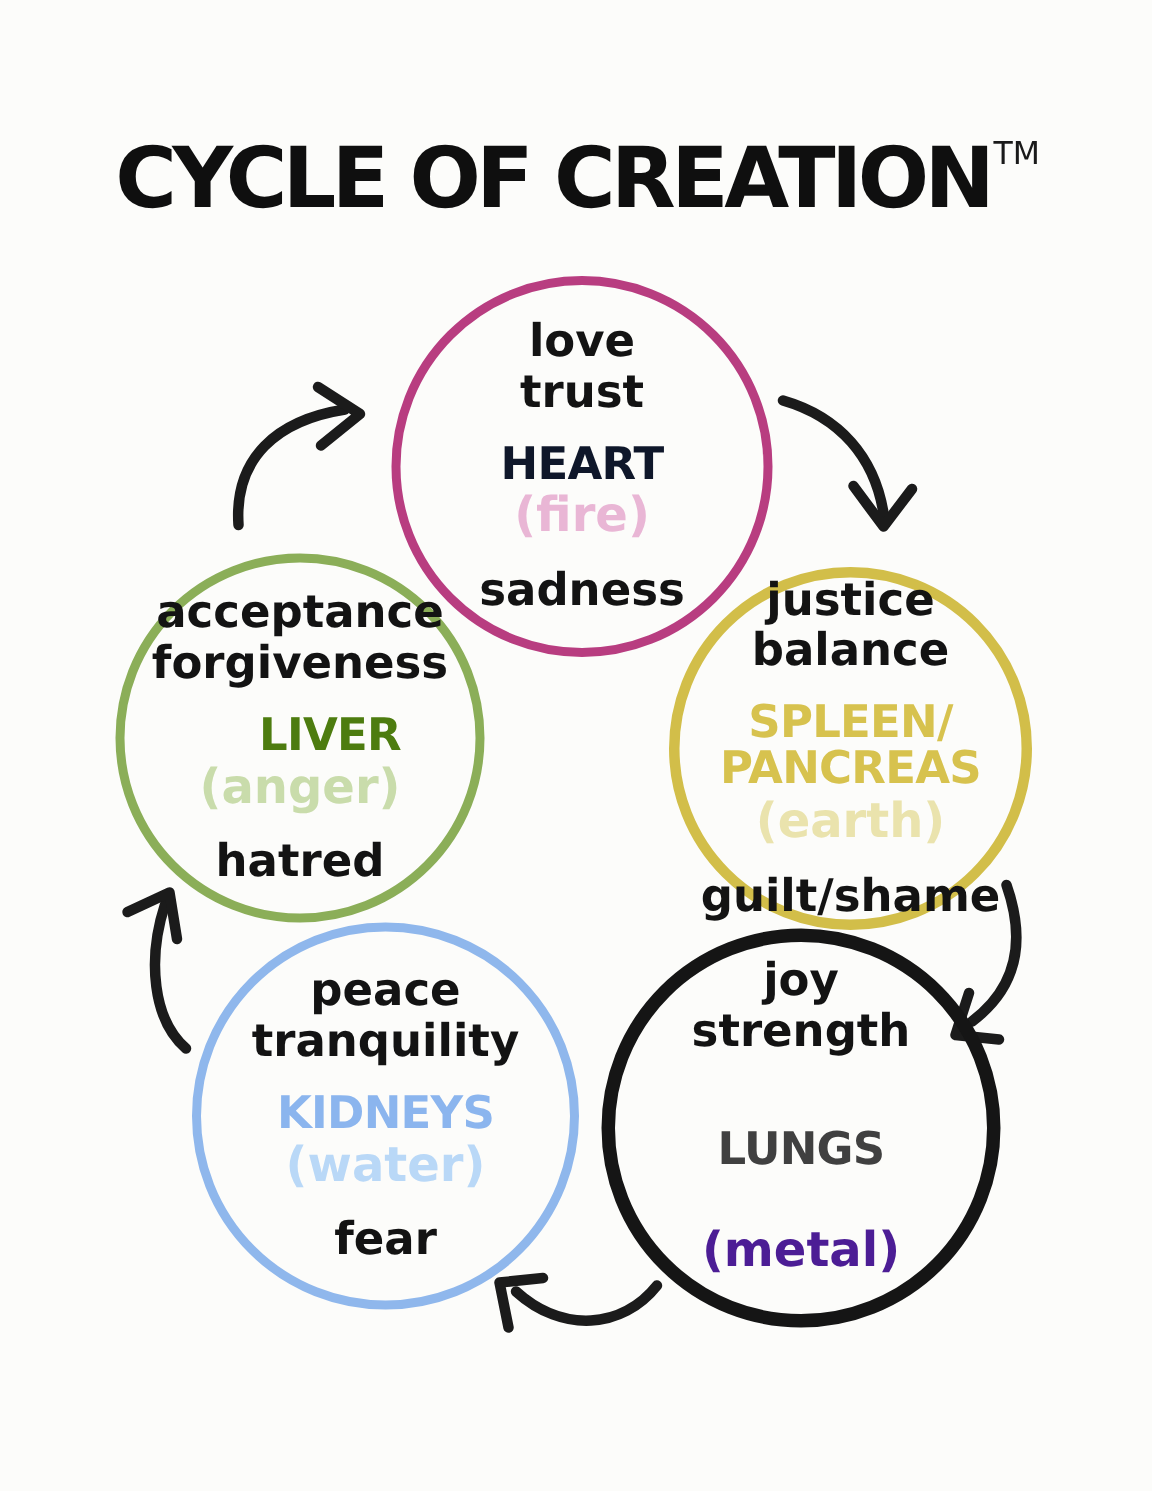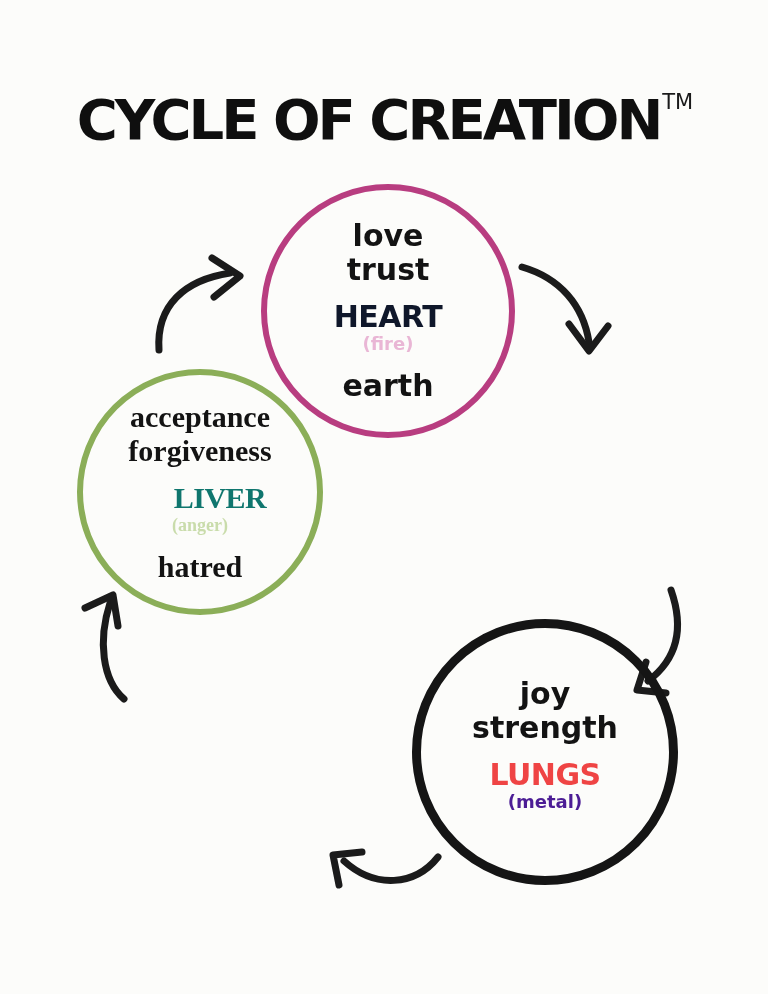--- a/index.html
+++ b/index.html
@@ -31,25 +31,25 @@
     position:absolute;border-radius:50%;
     display:flex;flex-direction:column;align-items:center;justify-content:center;
     text-align:center;background:transparent;
     color:#131313;font-weight:bold;line-height:1.12;
     box-sizing:border-box;
   }
   .node-heart  {left:261px;top:184px;width:254px;height:254px;border:6px solid;}
   .node-liver  {left:77px; top:369px;width:246px;height:246px;border:6px solid;}
   .node-spleen {left:446px;top:378px;width:242px;height:242px;border:7px solid;}
   .node-kidneys{left:128px;top:615px;width:258px;height:258px;border:6px solid;}
-  .node-lungs  {left:412px;top:619px;width:266px;height:266px;border:9px solid;}
+  .node-lungs  {left:401px;top:619px;width:266px;height:266px;border:9px solid;gap:32px;}
   .virtues,.emotions{font-size:30px;white-space:pre-line;}
   .virtues{margin-bottom:15px;}
   .organ{font-size:30px;white-space:pre-line;line-height:1.05;letter-spacing:-0.5px;}
-  .element{font-size:18px;margin-top:1px;margin-bottom:15px;}
+  .element{font-size:32px;margin-top:1px;margin-bottom:15px;}
   
   .arrows{position:absolute;left:0;top:0;pointer-events:none;}
   .arrow{fill:none;stroke-width:7;stroke-linecap:round;stroke-linejoin:round;}
 </style>
 </head>
 <body>
 
 <div class="canvas">
 
   <div class="title-wrap">
@@ -77,33 +77,48 @@
       <path class="arrow" d="M 124,699 C 102,680 98,640 110,603" style="stroke: rgb(27, 27, 27);"></path>
       <path class="arrow" d="M 85,608 L 113,595 L 118,626" style="stroke: rgb(27, 27, 27);"></path>
     </g>
   </svg>
 
   <div class="node node-heart" style="border-color: rgb(184, 61, 128);">
     <div class="virtues">love
 trust</div>
     <div class="organ" style="color: #0f172a;">HEART</div>
     <div class="element" style="color: rgb(233, 182, 213);">(fire)</div>
-    <div class="emotions">earth</div>
+    <div class="emotions">sadness</div>
   </div>
 
-  <div class="node node-liver" style="border-color: rgb(139, 174, 88); font-family: Liberation Serif, serif;">
+  <div class="node node-liver" style="border-color: rgb(139, 174, 88);">
     <div class="virtues">acceptance
 forgiveness</div>
-    <div class="organ" style="color: #0f766e; margin-left: 40px;">LIVER</div>
+    <div class="organ" style="color: #4d7c0f; margin-left: 40px;">LIVER</div>
     <div class="element" style="color: rgb(201, 220, 171);">(anger)</div>
     <div class="emotions">hatred</div>
   </div>
 
+  <div class="node node-spleen" style="border-color: rgb(210, 190, 73);">
+    <div class="virtues">justice
+balance</div>
+    <div class="organ" style="color: rgb(215, 194, 78);">SPLEEN/
+PANCREAS</div>
+    <div class="element" style="color: rgb(234, 227, 173);">(earth)</div>
+    <div class="emotions">guilt/shame</div>
+  </div>
 
+  <div class="node node-kidneys" style="border-color: rgb(143, 183, 236);">
+    <div class="virtues">peace
+tranquility</div>
+    <div class="organ" style="color: rgb(139, 181, 238);">KIDNEYS</div>
+    <div class="element" style="color: rgb(185, 216, 247);">(water)</div>
+    <div class="emotions">fear</div>
+  </div>
 
   <div class="node node-lungs" style="border-color: rgb(21, 21, 21);">
     <div class="virtues">joy
 strength</div>
-    <div class="organ" style="color: #ef4444; text-align: center;">LUNGS</div>
+    <div class="organ" style="color: #404040; text-align: center;">LUNGS</div>
     <div class="element" style="color: #4c1d95;">(metal)</div>
   </div>
 
 </div>
 
 </body></html>

